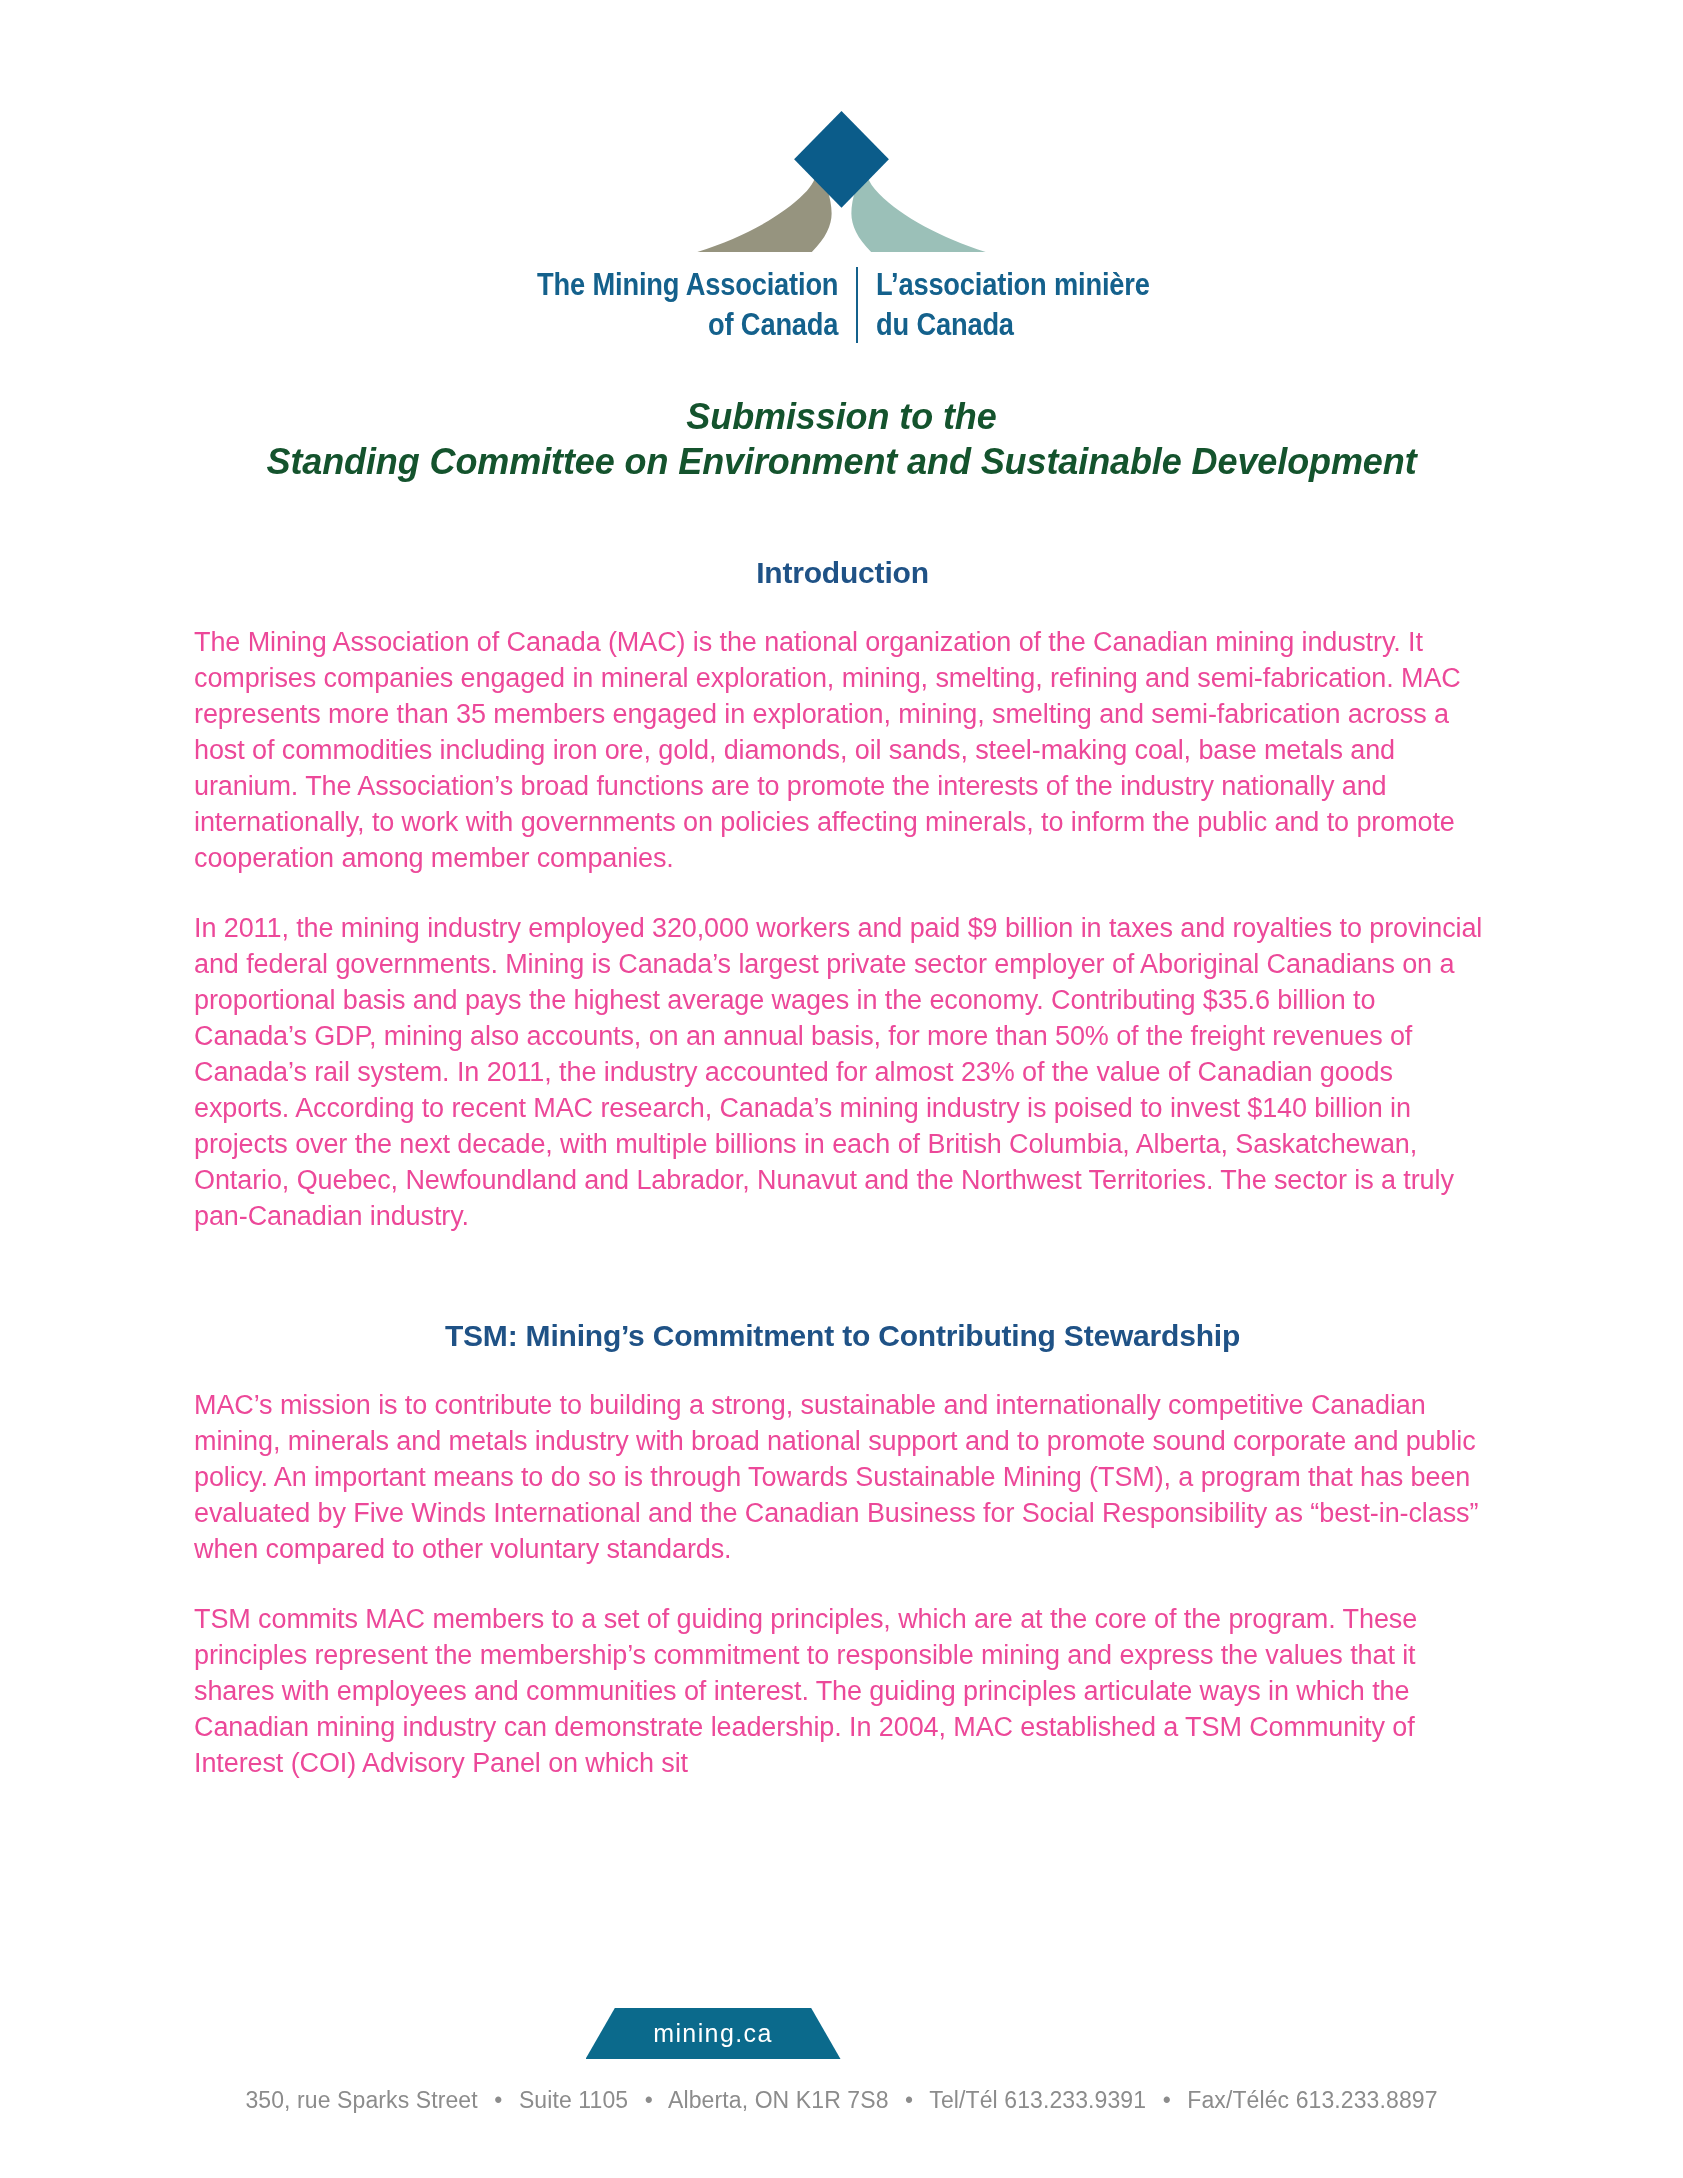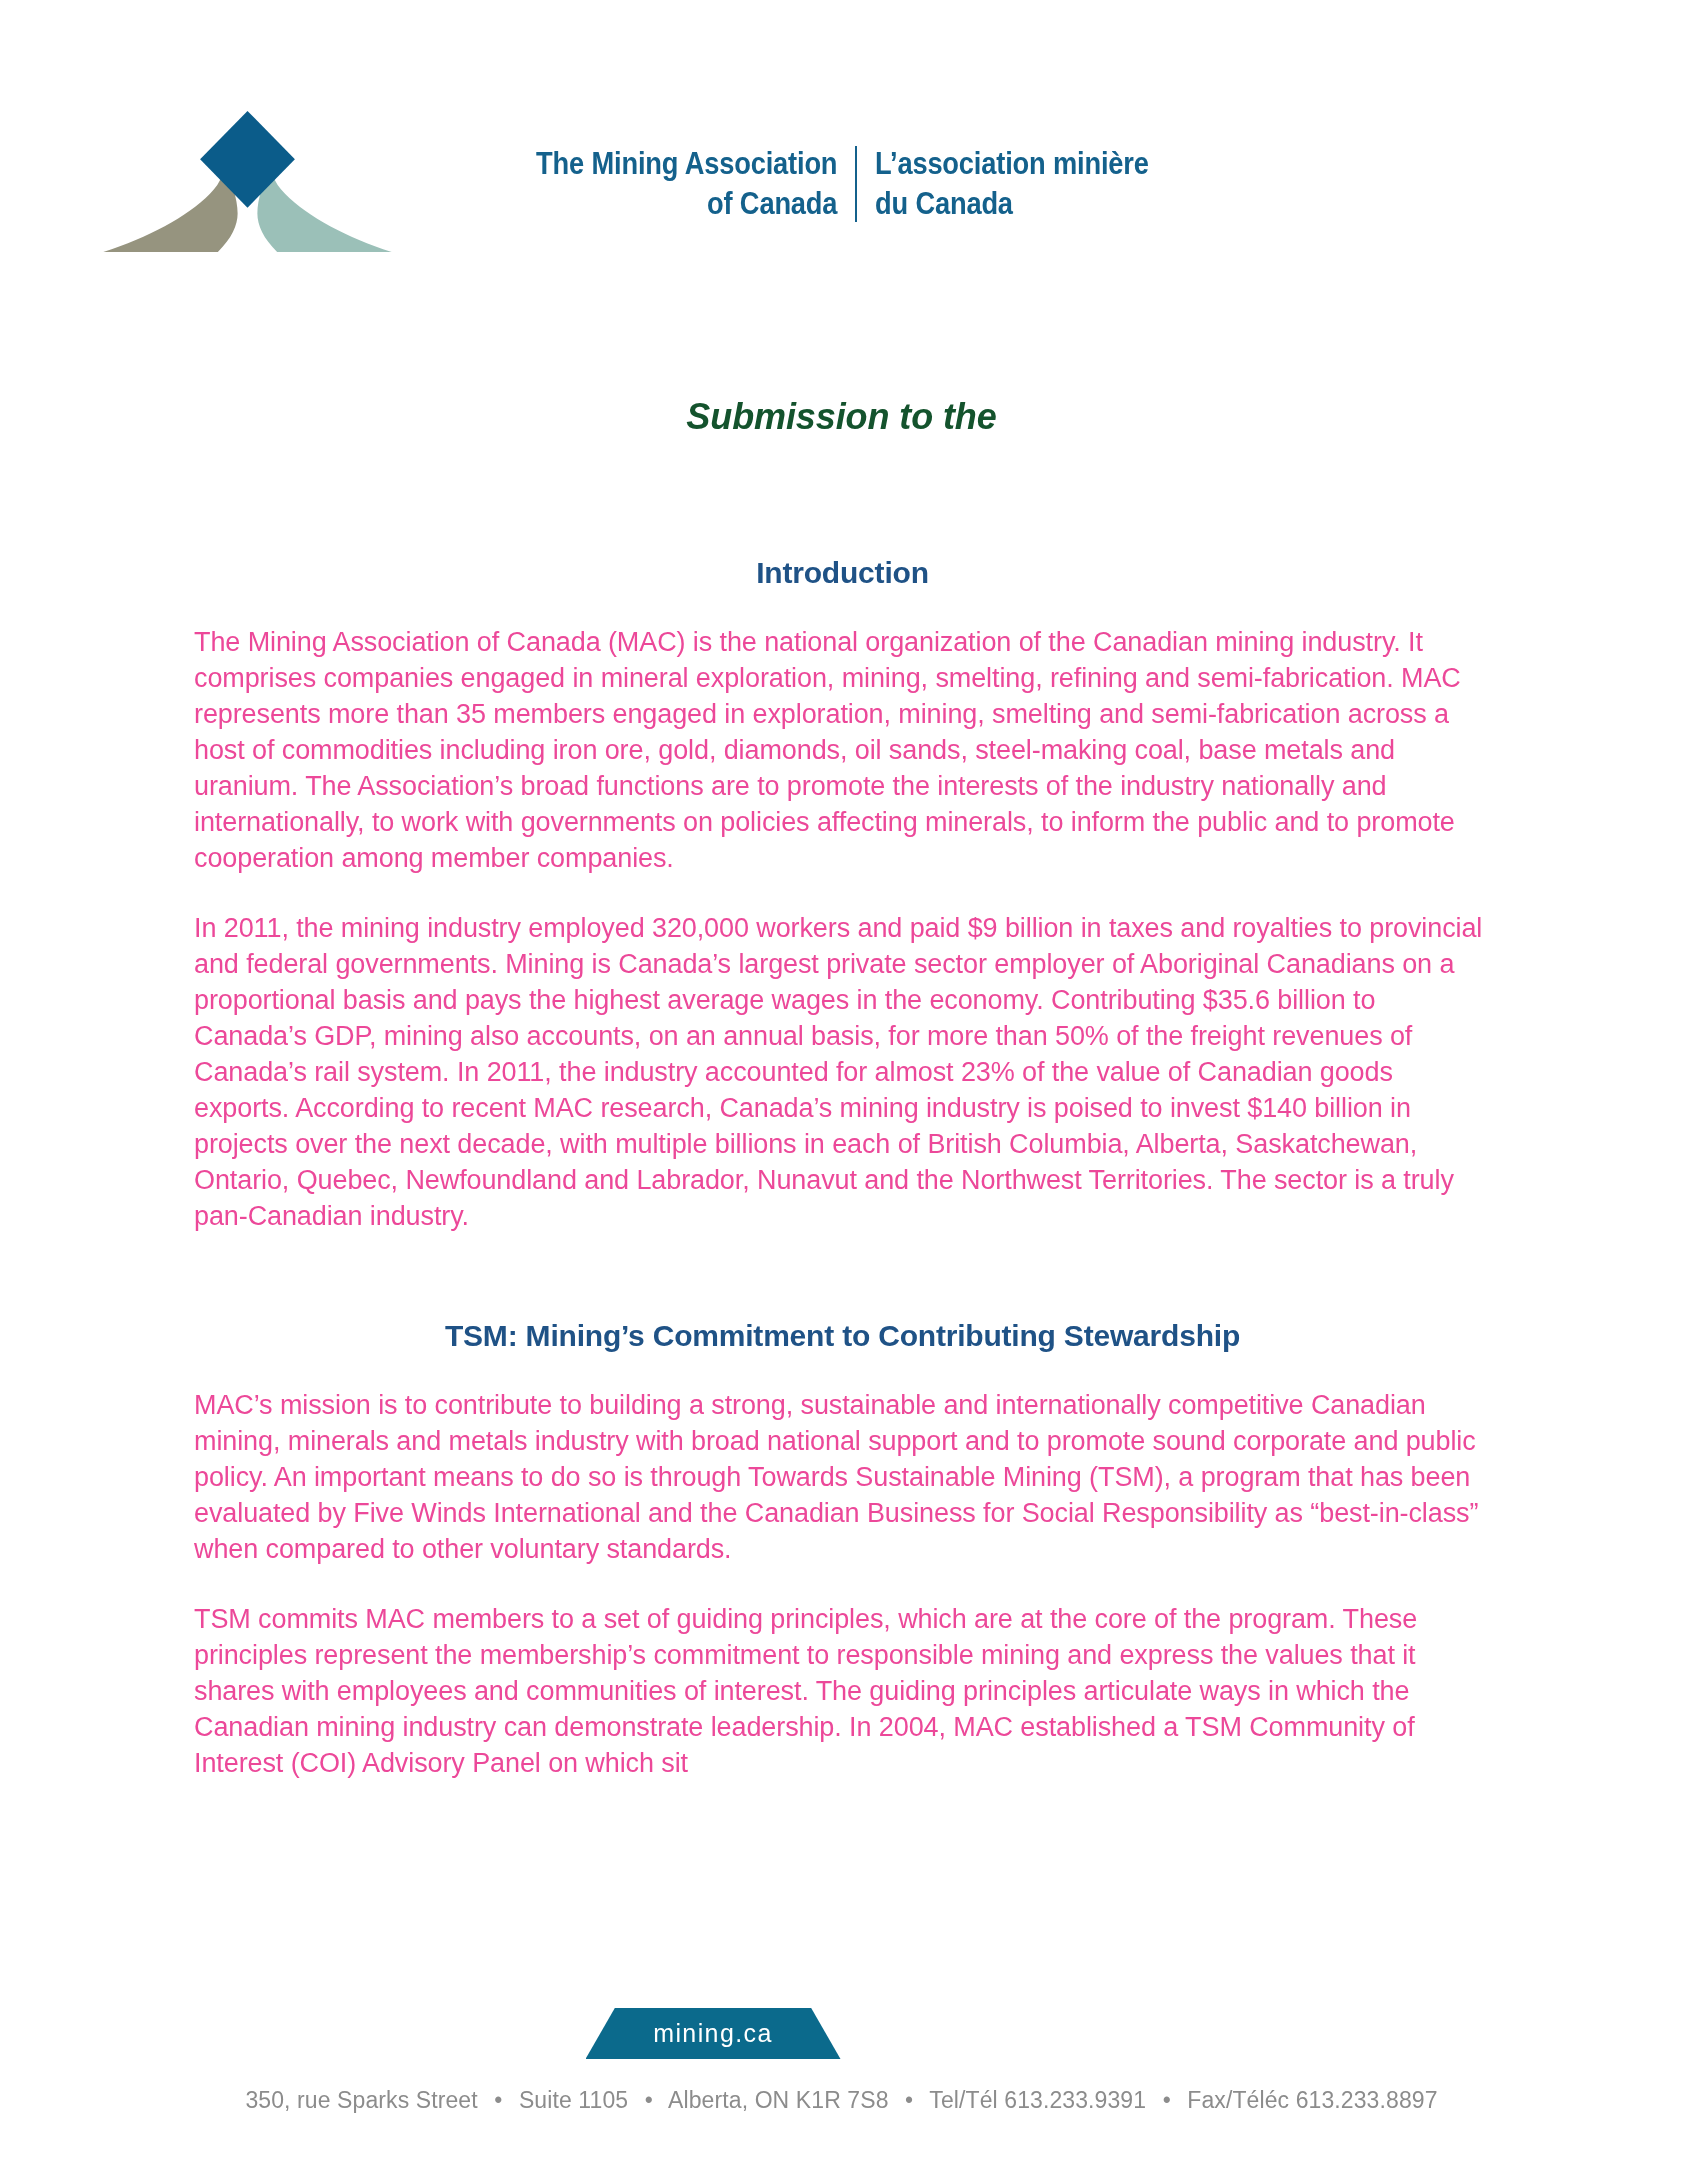--- a/index.html
+++ b/index.html
@@ -24,21 +24,21 @@
     box-sizing: border-box;
   }
 
   
   .logo-block {
     position: absolute;
     top: 103px;
     left: 0;
     width: 1683px;
     display: flex;
-    flex-direction: row;
+    flex-direction: column;
     align-items: center;
   }
   .logo-mark {
     width: 495px;
     height: 158px;
     display: block;
   }
   .logo-wordmark {
     margin-top: 4px;
     display: flex;
@@ -192,20 +192,21 @@
       <div class="wm-rule"></div>
       <div class="wm-col wm-fr">
         <div>L’association minière</div>
         <div>du Canada</div>
       </div>
     </div>
   </div>
 
   <div class="doc-title">
     <span class="tl">Submission to the</span>
+    <span class="tl">Standing Committee on Environment and Sustainable Development</span>
   </div>
 
   <div class="content">
 
     <h2 class="section-heading">Introduction</h2>
     <div class="sp-after-heading"></div>
 
     <p class="body-par">The Mining Association of Canada (MAC) is the national organization of the Canadian mining industry. It comprises companies engaged in mineral exploration, mining, smelting, refining and semi-fabrication. MAC represents more than 35 members engaged in exploration, mining, smelting and semi-fabrication across a host of commodities including iron ore, gold, diamonds, oil sands, steel-making coal, base metals and uranium. The Association’s broad functions are to promote the interests of the industry nationally and internationally, to work with governments on policies affecting minerals, to inform the public and to promote cooperation among member companies.</p>
     <div class="sp-par"></div>
 

